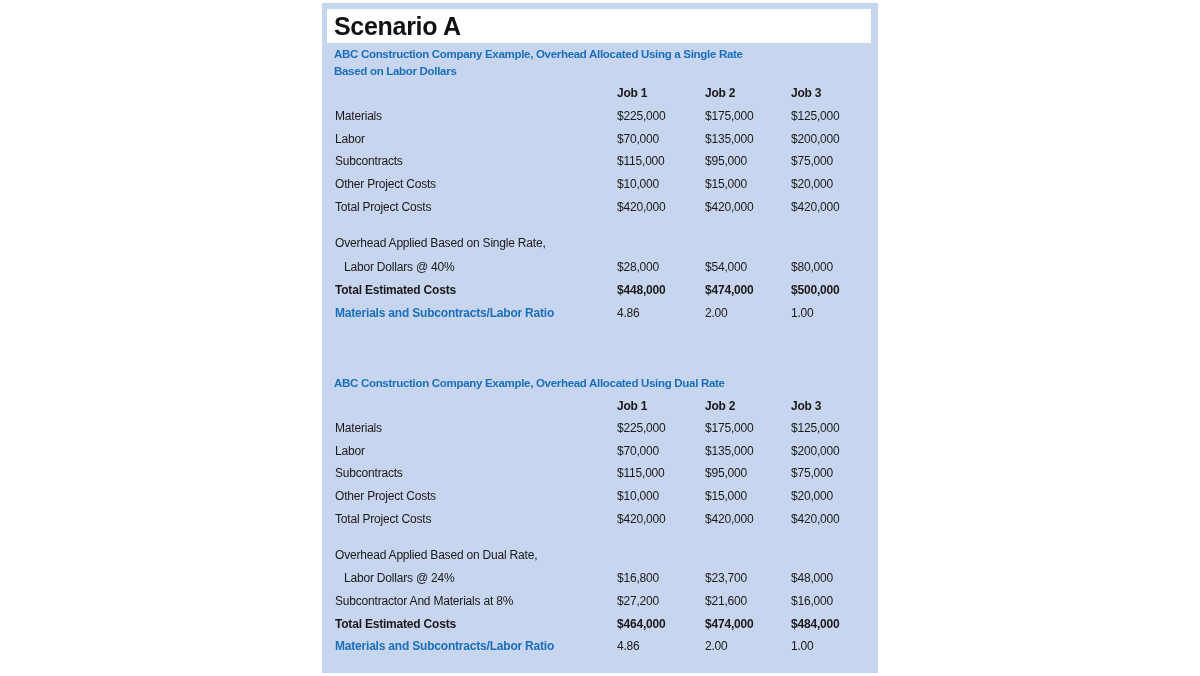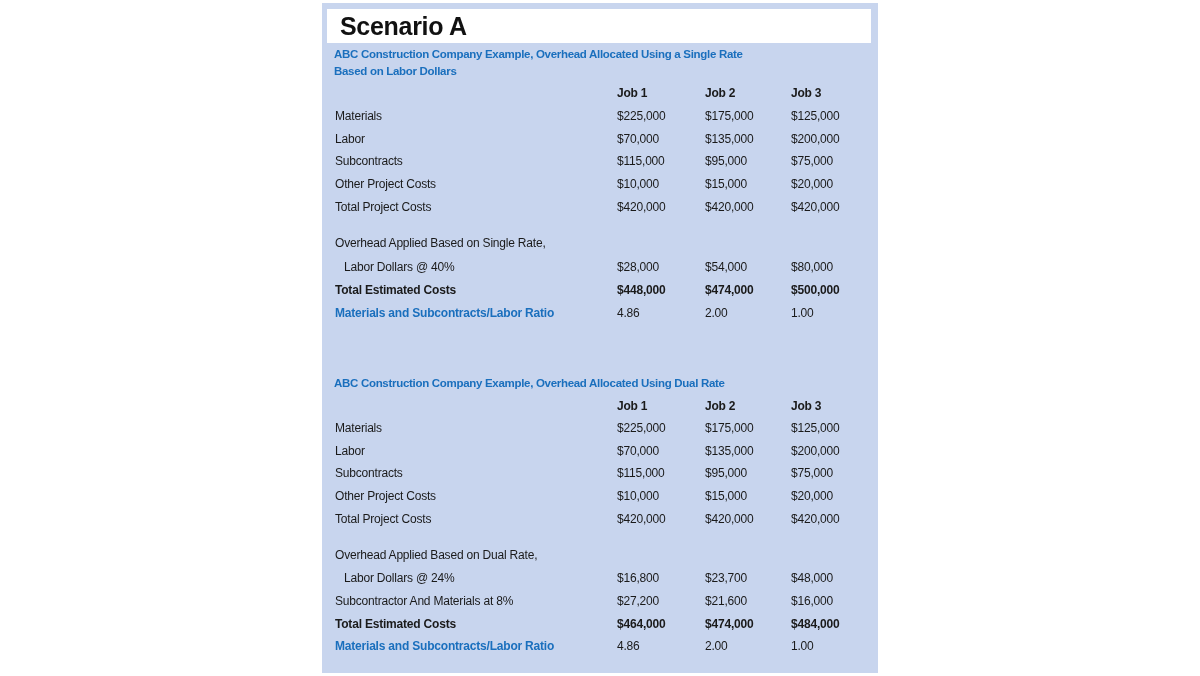--- a/index.html
+++ b/index.html
@@ -4,21 +4,21 @@
 <style>
   * { box-sizing: border-box; margin: 0; padding: 0; }
   html, body { width: 1200px; height: 676px; background: #ffffff; overflow: hidden; }
   body { font-family: "Liberation Sans", sans-serif; position: relative; }
   .panel {
     position: absolute; left: 322px; top: 3px; width: 556px; height: 670px;
     background: #c8d5ee;
   }
   .title-bar {
     position: absolute; left: 5px; width: 544px; height: 34px;
-    background: #ffffff; padding-left: 13px;
+    background: #ffffff; padding-left: 7px;
     font-family: "Liberation Sans", sans-serif; font-weight: bold;
     font-size: 25px; line-height: 34px; color: #111111; letter-spacing: -0.3px;
   }
   .subtitle {
     position: absolute; left: 12px; width: 500px;
     font-size: 11.5px; font-weight: bold; color: #1a6fbd; line-height: 17px;
     letter-spacing: -0.3px;
   }
   .row {
     position: absolute; left: 0; width: 620px; height: 20px;

